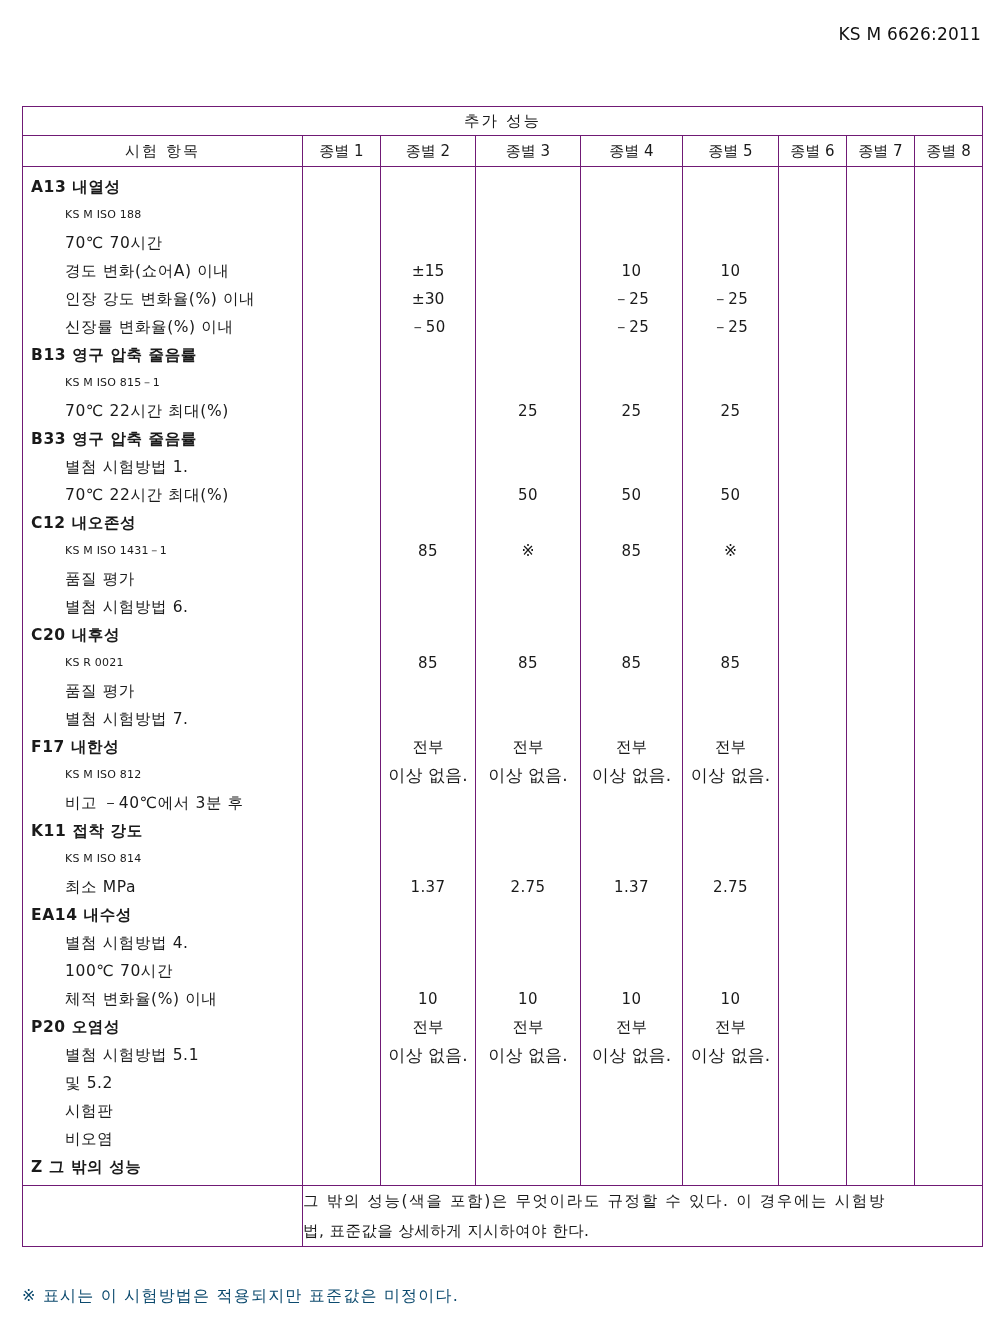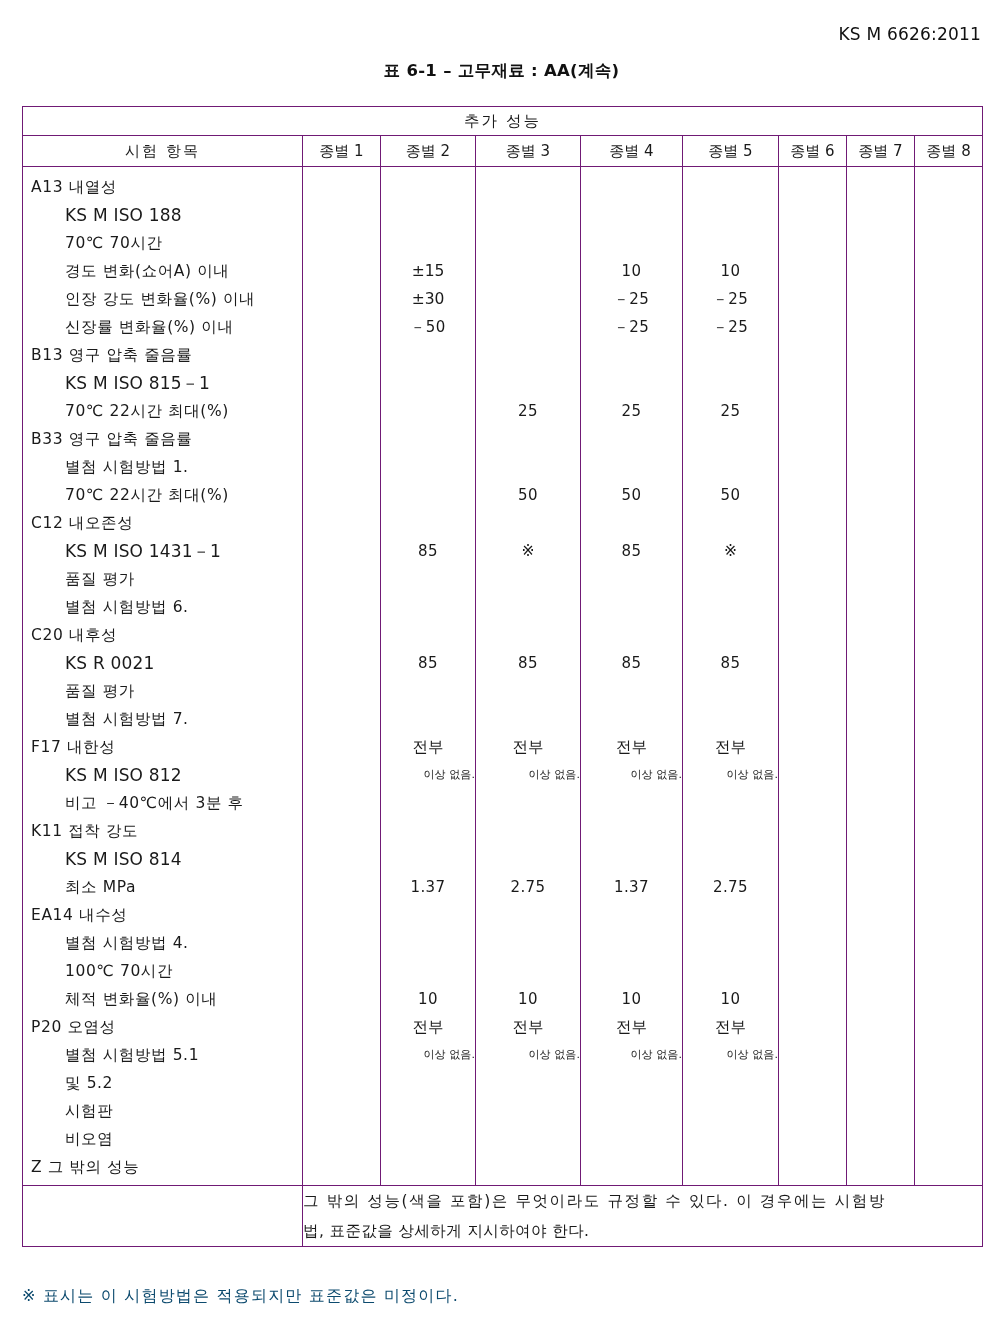--- a/index.html
+++ b/index.html
@@ -85,31 +85,30 @@
     text-align: center;
     padding: 6px 0 4px 0;
   }
   .line {
     height: 28px;
     line-height: 28px;
     white-space: nowrap;
     font-size: 15.5px;
   }
   .line.blank { color: transparent; }
-  .lvl0 { padding-left: 2px; letter-spacing: 0.6px; }
+  .lvl0 { padding-left: 2px; letter-spacing: 0.6px; font-weight: bold; }
   .lvl1 { padding-left: 36px; letter-spacing: 0.6px; }
-  .latin { letter-spacing: 0.2px; font-size: 17px; }
+  .latin { letter-spacing: 0.2px; font-size: 11px; }
   .num {
     font-size: 15px;
     letter-spacing: 0.4px;
   }
   .small-note {
-    font-size: 11px;
+    font-size: 17px;
     letter-spacing: 0.1px;
-    text-align: right;
   }
   
   .note-cell {
     padding: 8px 8px 8px 10px;
     margin-top: 11px;
   }
   .note-line {
     height: 30px;
     line-height: 30px;
     font-size: 15.5px;
@@ -130,21 +129,20 @@
     white-space: nowrap;
   }
 </style>
 </head>
 <body>
 
 <div class="page">
 
   <div class="running-head">KS M 6626:2011</div>
 
-  <div class="caption">표 6-1 – 고무재료 : AA(계속)</div>
 
   <div class="tbl-wrap">
     <table class="main">
       <colgroup>
         <col style="width:280px">
         <col style="width:78px">
         <col style="width:95px">
         <col style="width:105px">
         <col style="width:102px">
         <col style="width:96px">

